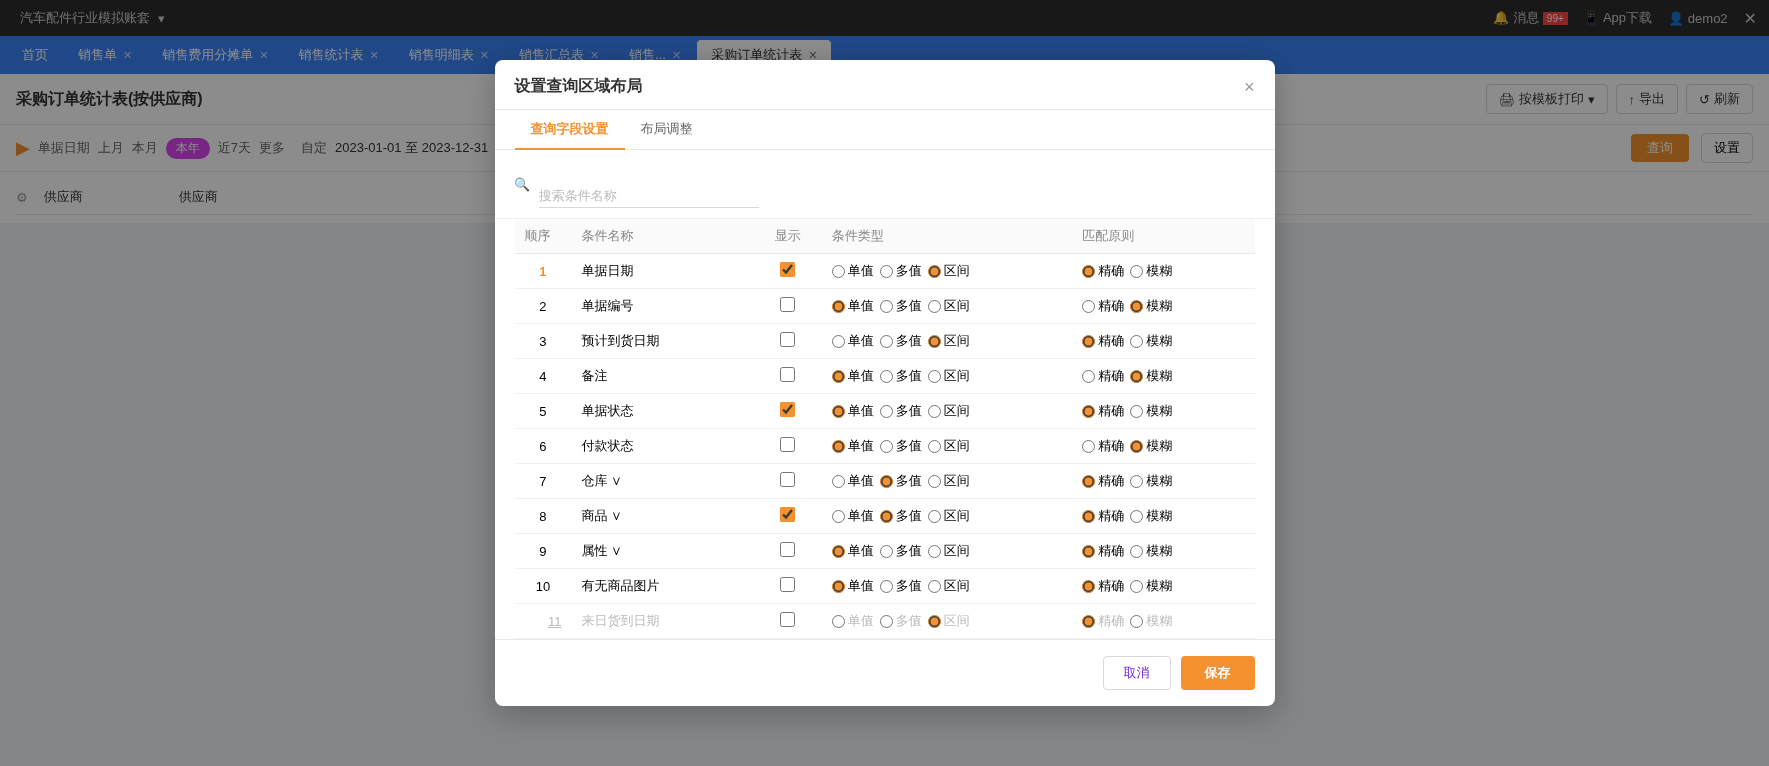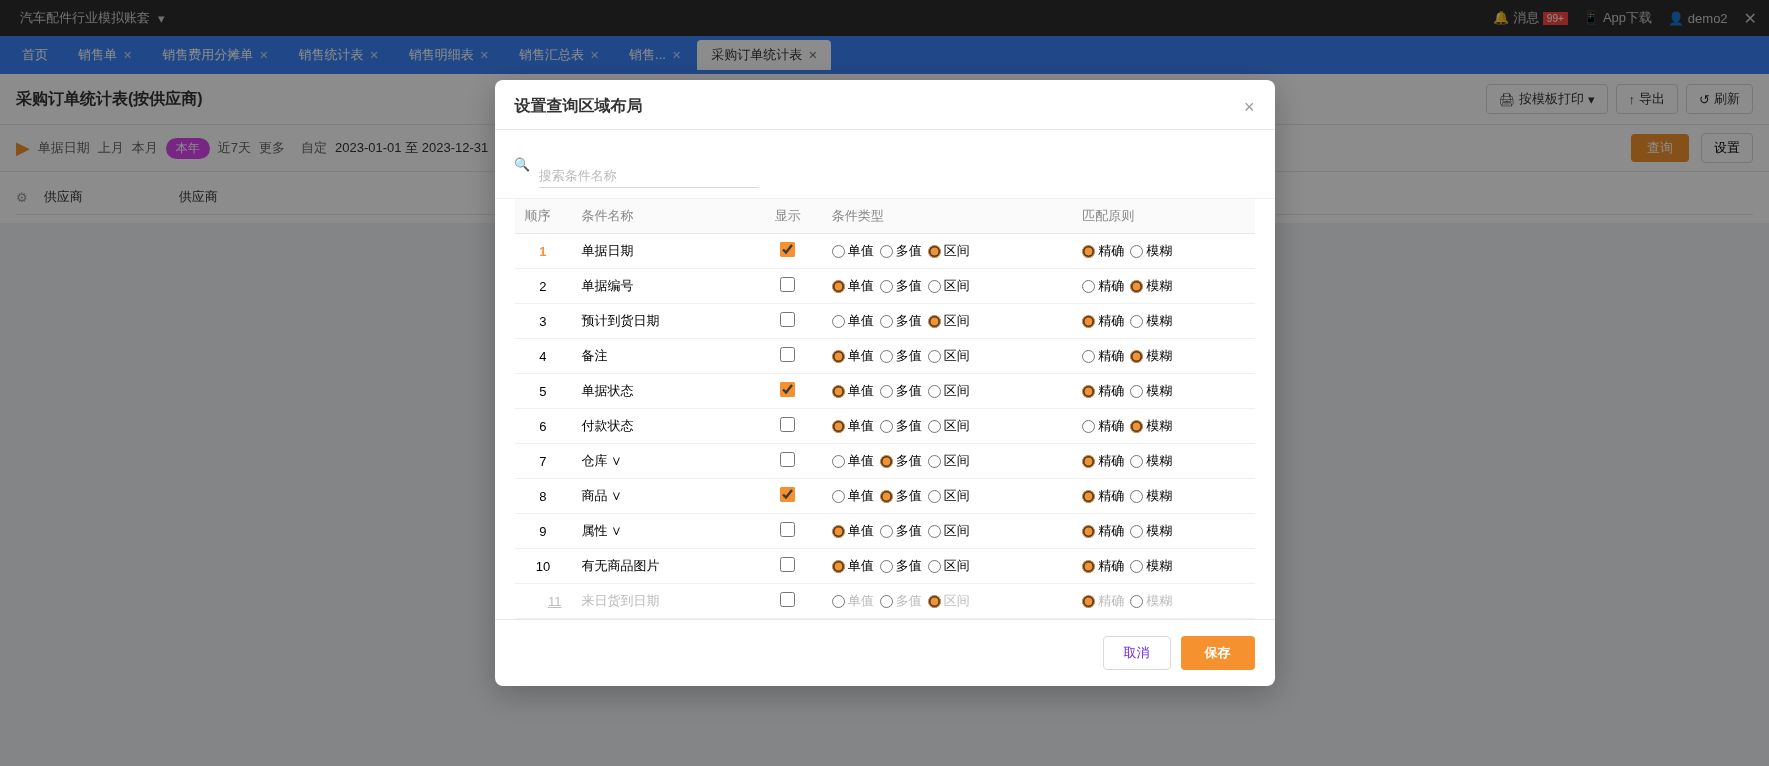--- a/index.html
+++ b/index.html
@@ -308,20 +308,24 @@
 </div>
 
 <div class="overlay">
   <div class="dialog">
 
     <div class="dialog-header">
       <span class="dialog-title">设置查询区域布局</span>
       <span class="dialog-close">×</span>
     </div>
 
+    <div class="dialog-tabs">
+      <div class="dialog-tab active">查询字段设置</div>
+      <div class="dialog-tab">布局调整</div>
+    </div>
 
     <div class="dialog-search">
       <span class="search-icon-svg">🔍</span>
       <input type="text" placeholder="搜索条件名称" style="">
     </div>
 
     <div class="dialog-table-wrap">
       <table class="dialog-table">
         <thead>
           <tr>

